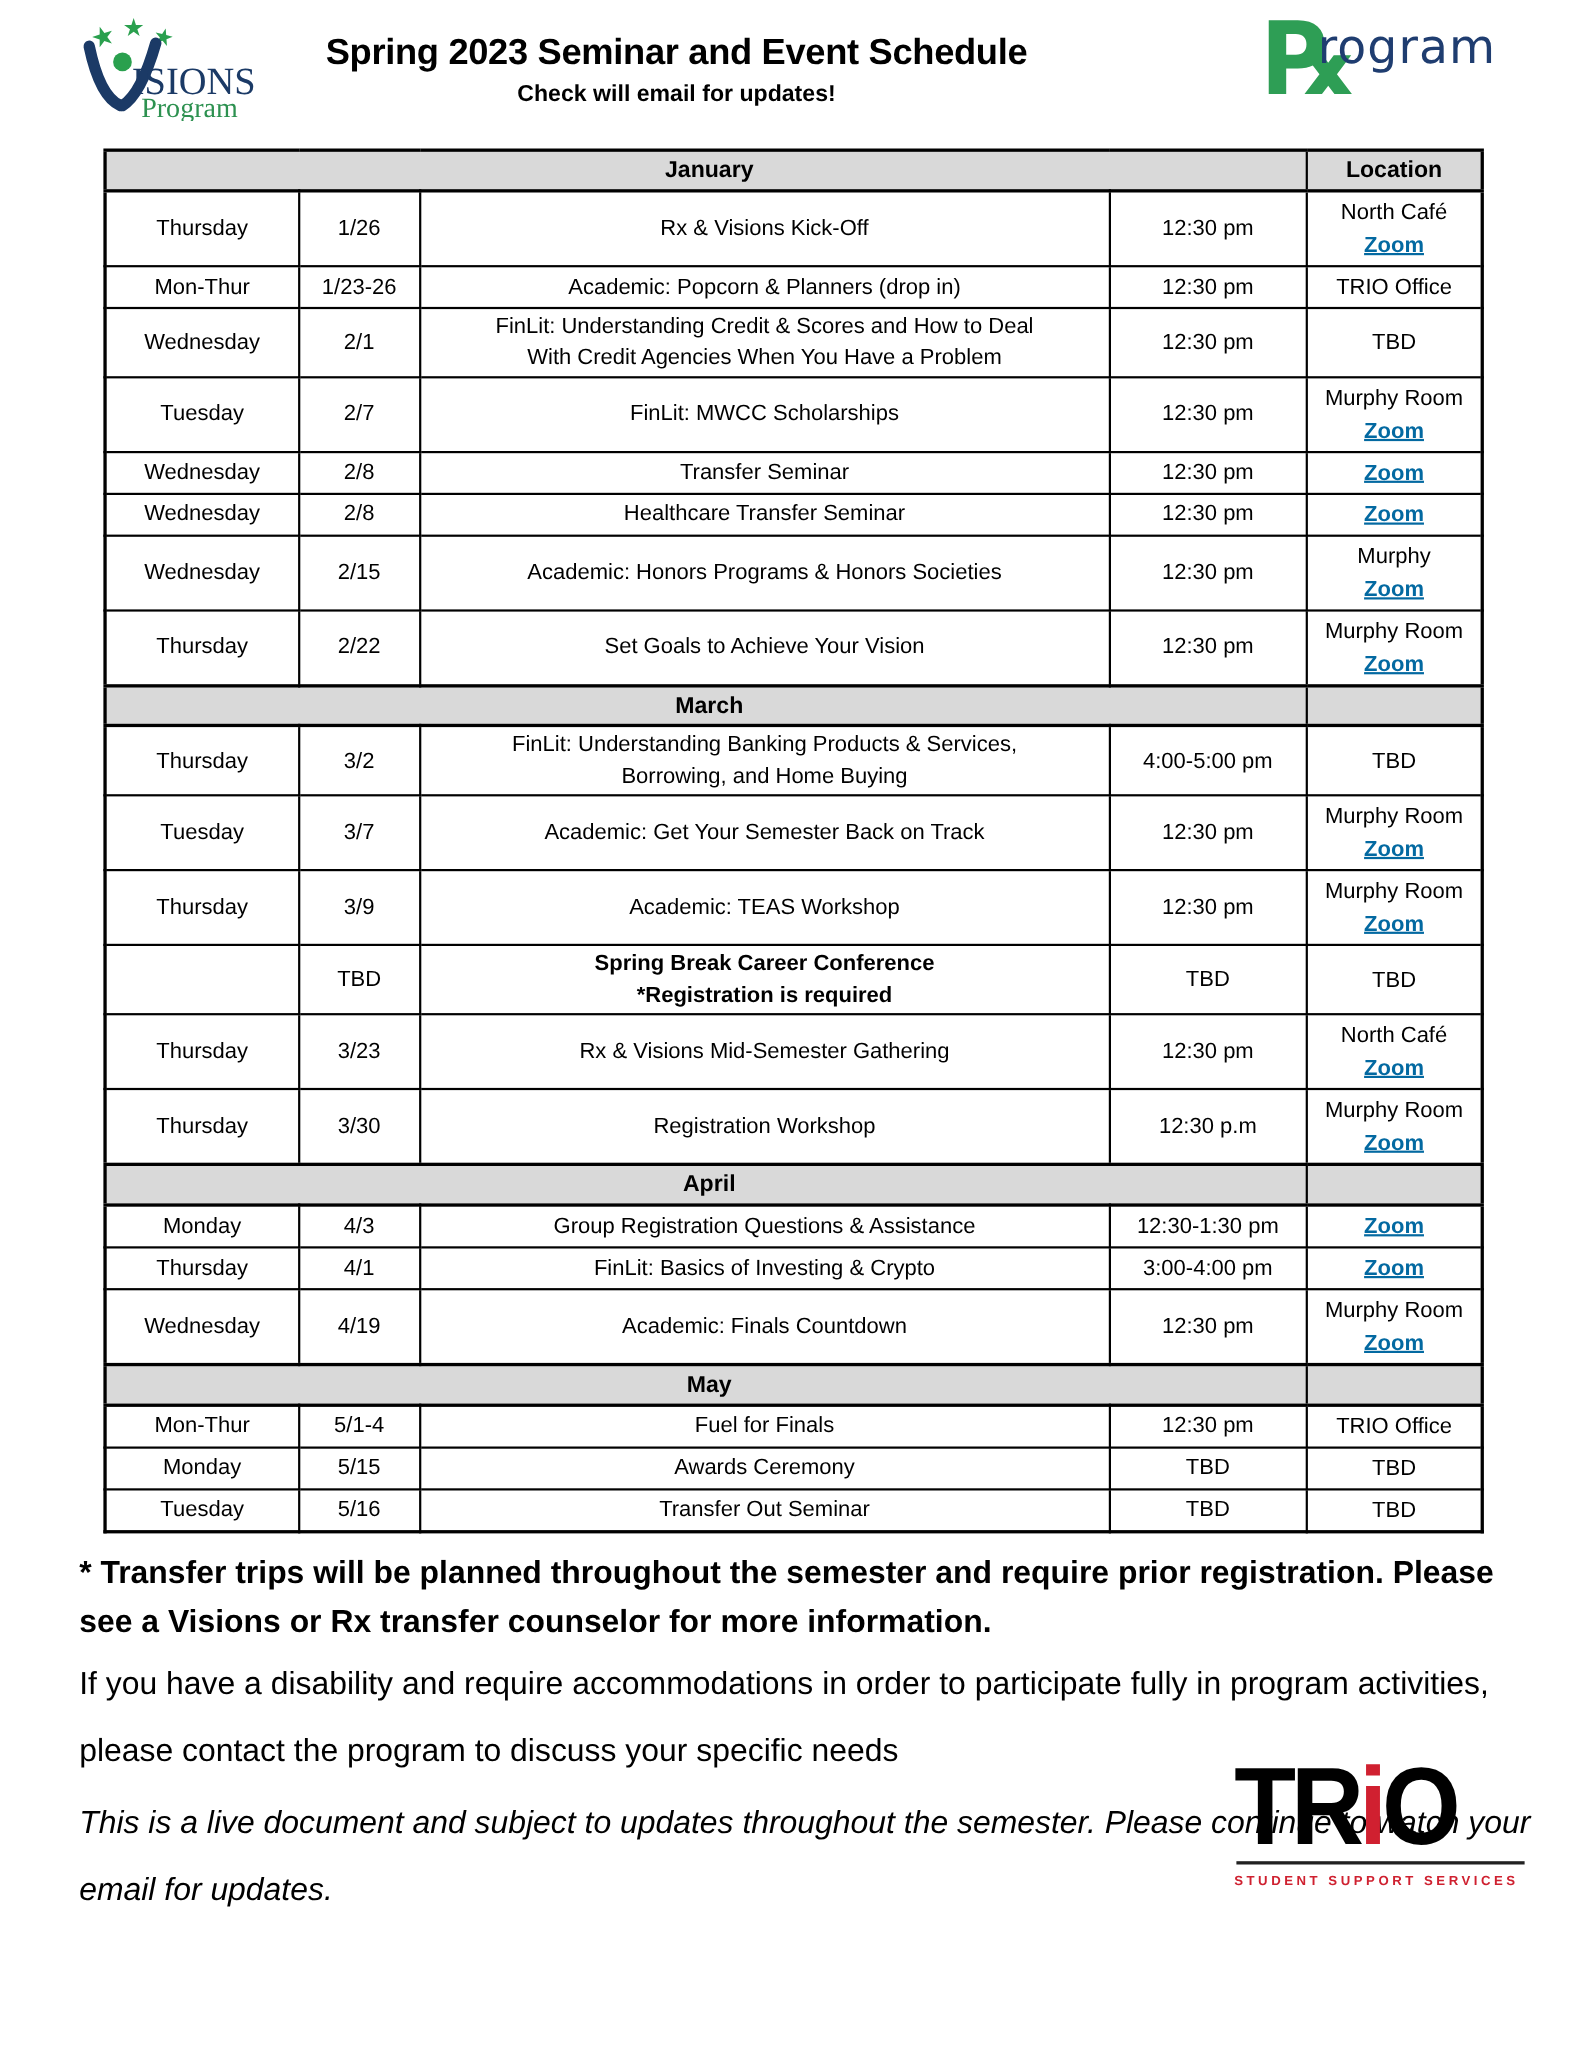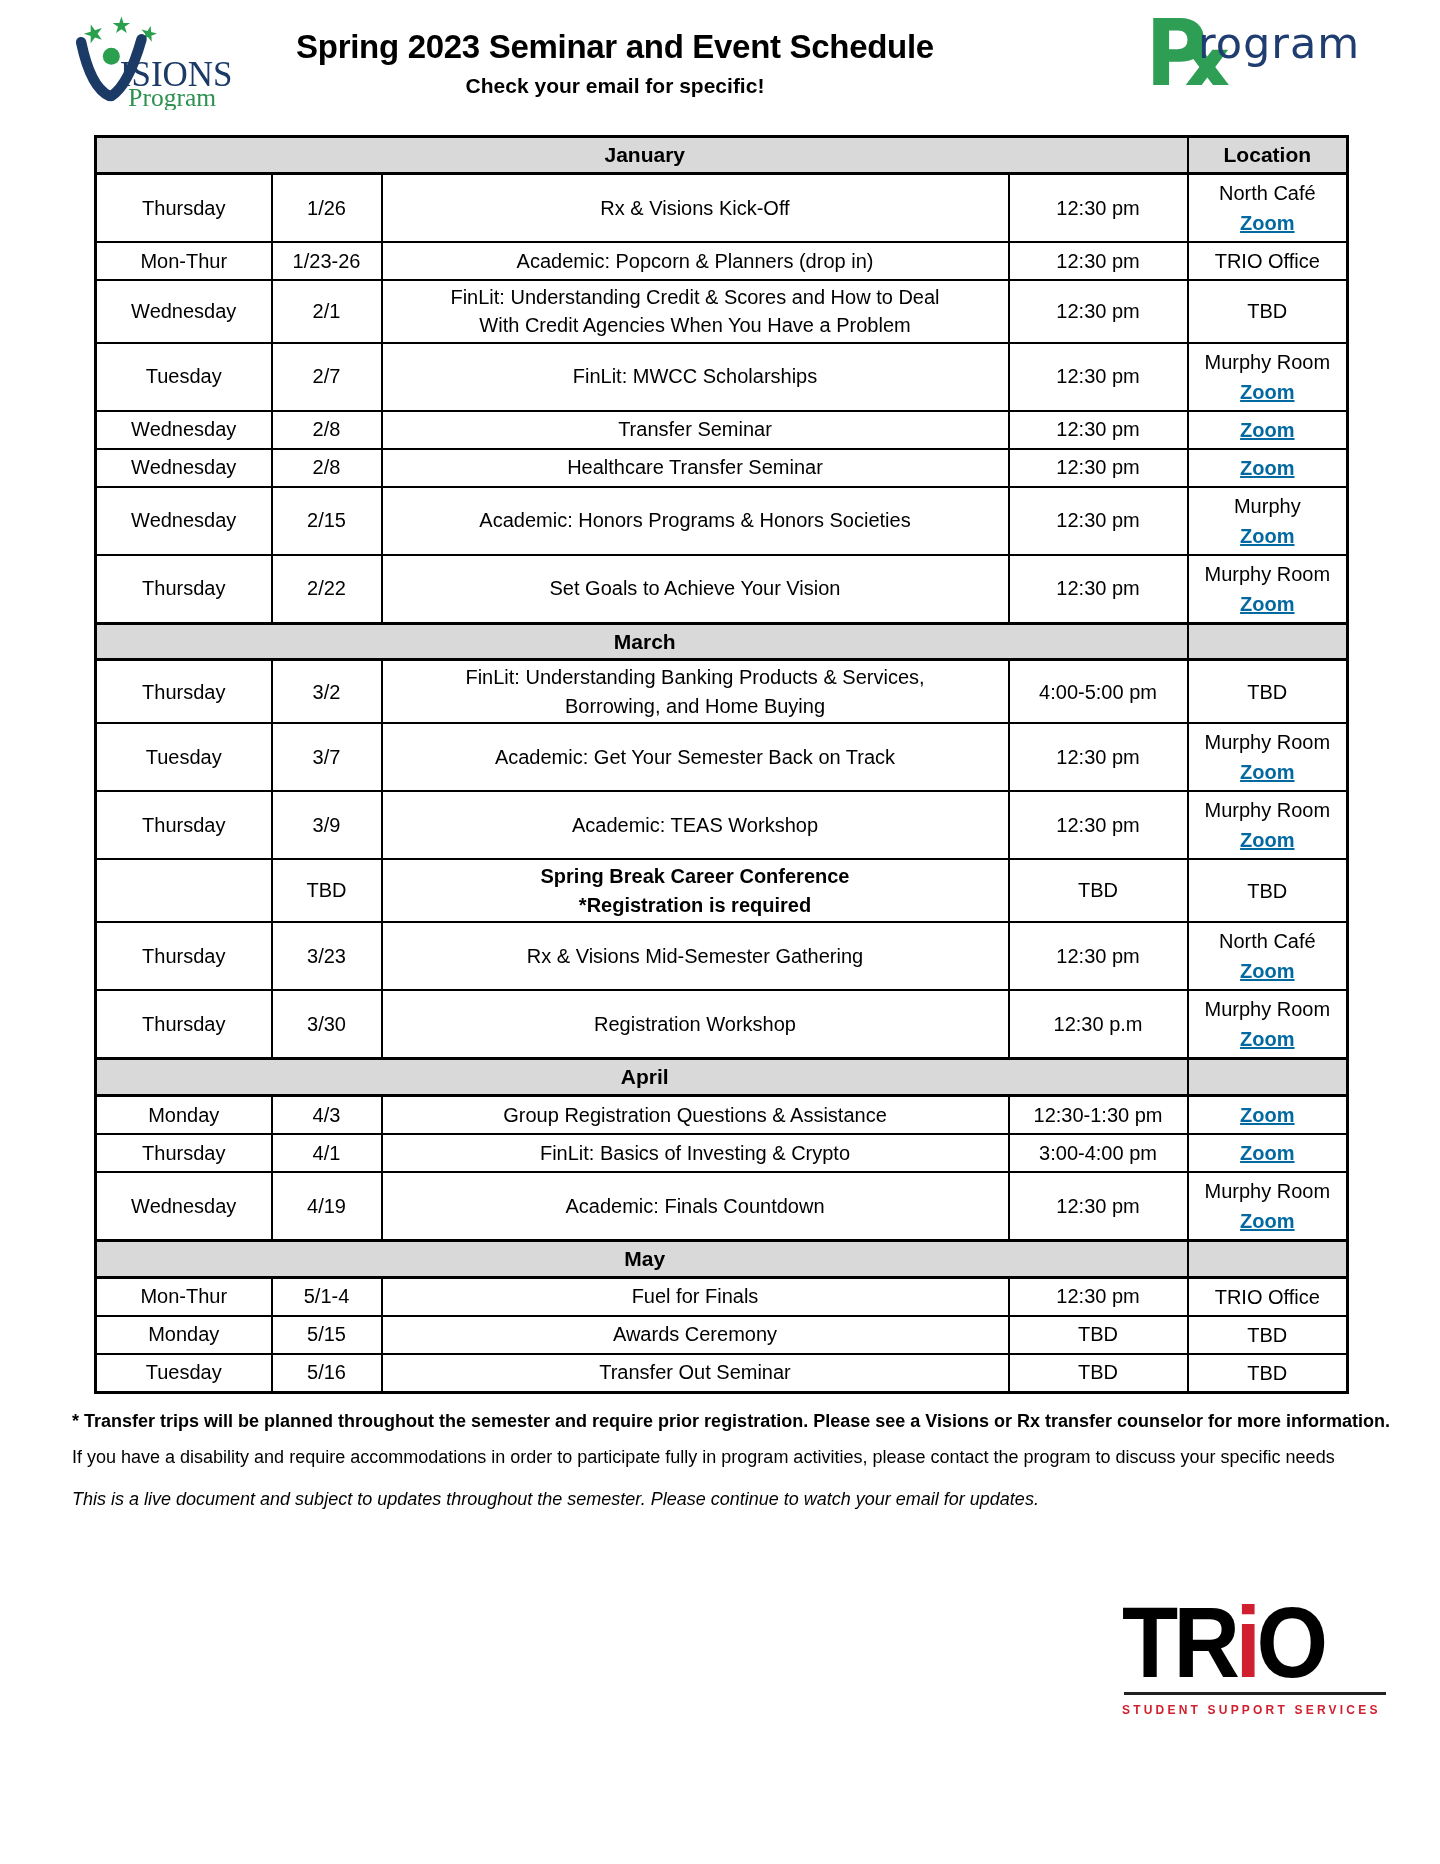--- a/index.html
+++ b/index.html
@@ -20,21 +20,21 @@
   table.schedule { border-collapse:collapse; margin:0 0 0 94px; width:1252px; table-layout:fixed; font-size:20px; border:3px solid #000; }
   td { border:2px solid #000; text-align:center; vertical-align:middle; padding:2px 4px; line-height:1.42; }
   tr.month-row td { border-top-width:3px; border-bottom-width:3px; background:#d9d9d9; height:32px; }
   td.month-cell { text-align:center; font-weight:bold; font-size:21px; padding-left:10px; }
   td.month-loc { font-weight:bold; font-size:21px; }
   td.c-loc { line-height:1.5; padding:3px 2px; }
   td.c-event.bold { font-weight:bold; }
   .zoom-link { display:inline-block; color:#0369a1; font-weight:bold; text-decoration:underline; text-decoration-thickness:2px; }
 
   
-  .footnotes { margin:14px 0 0 72px; width:1340px; font-size:18px; }
+  .footnotes { margin:14px 0 0 72px; width:1340px; font-size:29px; }
   .fn-bold { font-weight:bold; line-height:1.55; }
   .fn-plain { line-height:2.1; margin-top:4px; }
   .fn-italic { font-style:italic; line-height:2.1; }
 
   
   .trio { position:absolute; left:1122px; top:1592px; width:280px; }
   .trio-word { font-size:100px; font-weight:bold; letter-spacing:-5px; line-height:1.0; transform:scaleX(0.92); transform-origin:left; white-space:nowrap; }
   .trio-word .blk { color:#000; }
   .trio-word .red { color:#d02030; }
   .trio-line { width:262px; border-top:3px solid #222; margin:0 0 8px 2px; }
@@ -57,21 +57,21 @@
         <path d="M16,30 Q26,78 46,87" stroke="#1b3a66" stroke-width="11" fill="none" stroke-linecap="round"></path>
         <path d="M80,27 Q66,76 48,87" stroke="#1b3a66" stroke-width="11" fill="none" stroke-linecap="round"></path>
         <circle cx="48" cy="45" r="9" fill="#2aa04e"></circle>
       </g>
       <text x="57" y="76" font-size="37" font-family="Liberation Serif, serif" fill="#1b3a66">ISIONS</text>
       <text x="66" y="98" font-size="27" font-family="Liberation Serif, serif" fill="#2d9150">Program</text>
     </svg>
 
     <div class="title-block">
       <div class="doc-title">Spring 2023 Seminar and Event Schedule</div>
-      <div class="doc-subtitle">Check your email for specific!</div>
+      <div class="doc-subtitle">Check will email for updates!</div>
     </div>
 
     <div class="rx-logo">
       <span class="rx-symbol">℞</span>
       <span class="rx-suffix">rogram</span>
     </div>
   </div>
 
   <table class="schedule">
     <colgroup>

